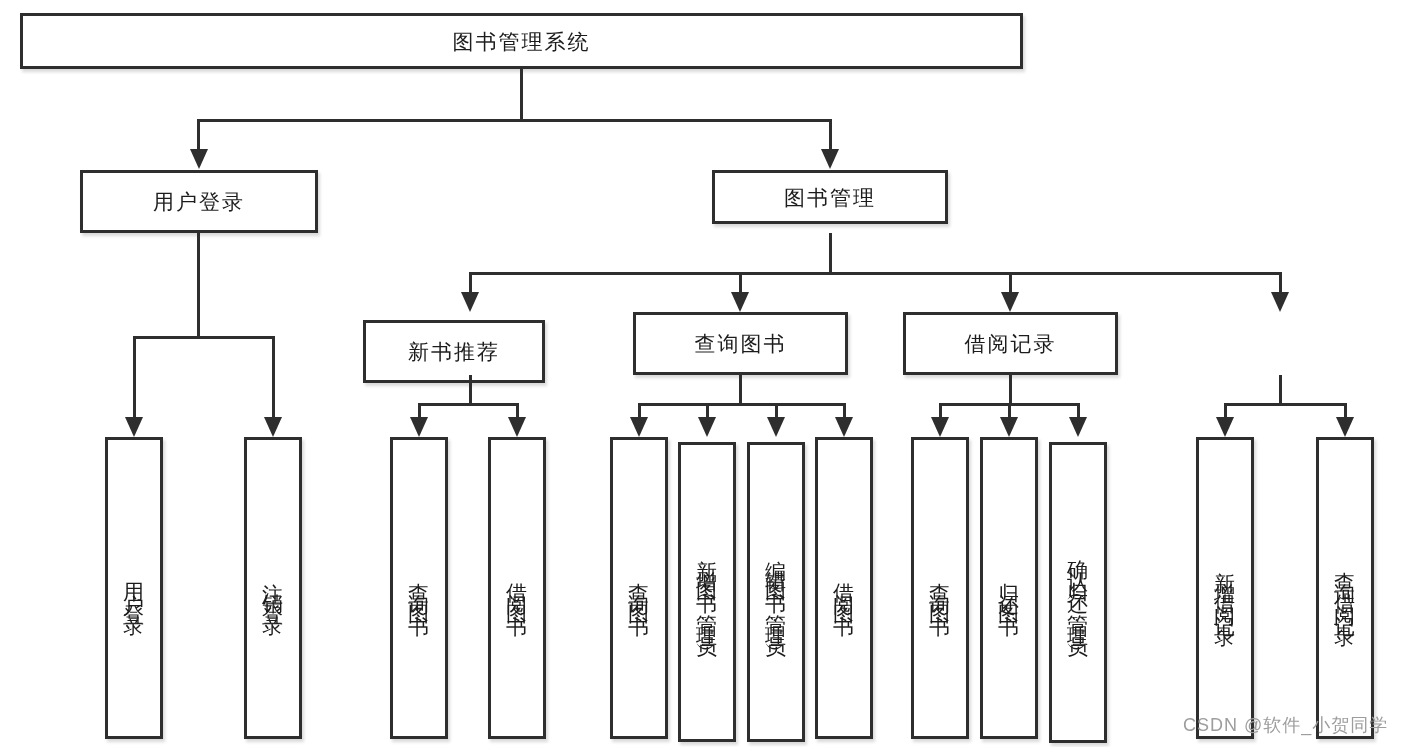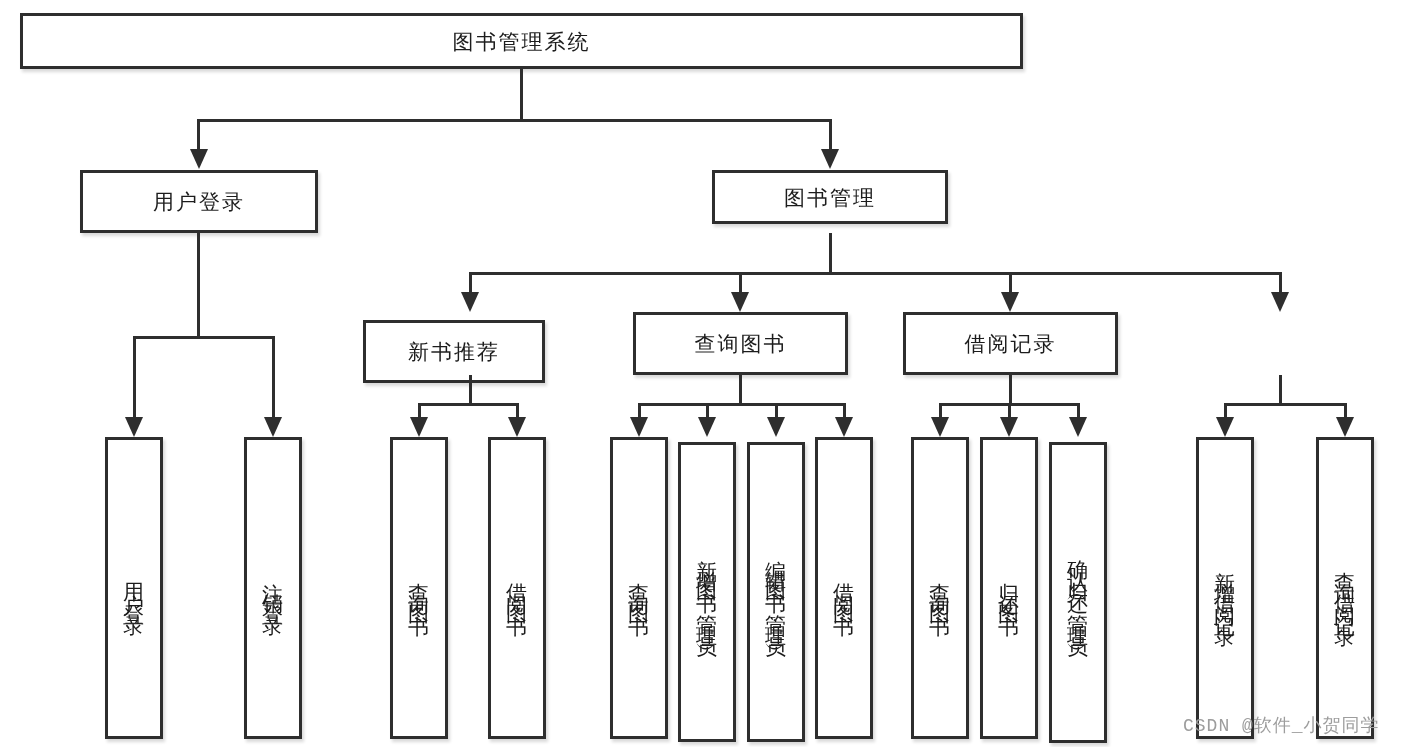--- a/index.html
+++ b/index.html
@@ -23,21 +23,21 @@
   }
   .vline{position:absolute;width:3px;background:var(--line);}
   .hline{position:absolute;height:3px;background:var(--line);}
   .ahead{
     position:absolute;width:0;height:0;
     border-left:9px solid transparent;border-right:9px solid transparent;
     border-top:20px solid var(--line);
   }
   .watermark{
     position:absolute;left:1183px;top:713px;font-size:18px;letter-spacing:1px;
-    color:var(--watermark);white-space:nowrap;font-family:Liberation Mono, monospace;
+    color:var(--watermark);white-space:nowrap;
   }
 </style>
 </head>
 <body>
 
 <div class="canvas">
 
   <div class="box" style="left:20px;top:13px;width:1003px;height:56px">
     <span class="lbl">图书管理系统</span>
   </div>

